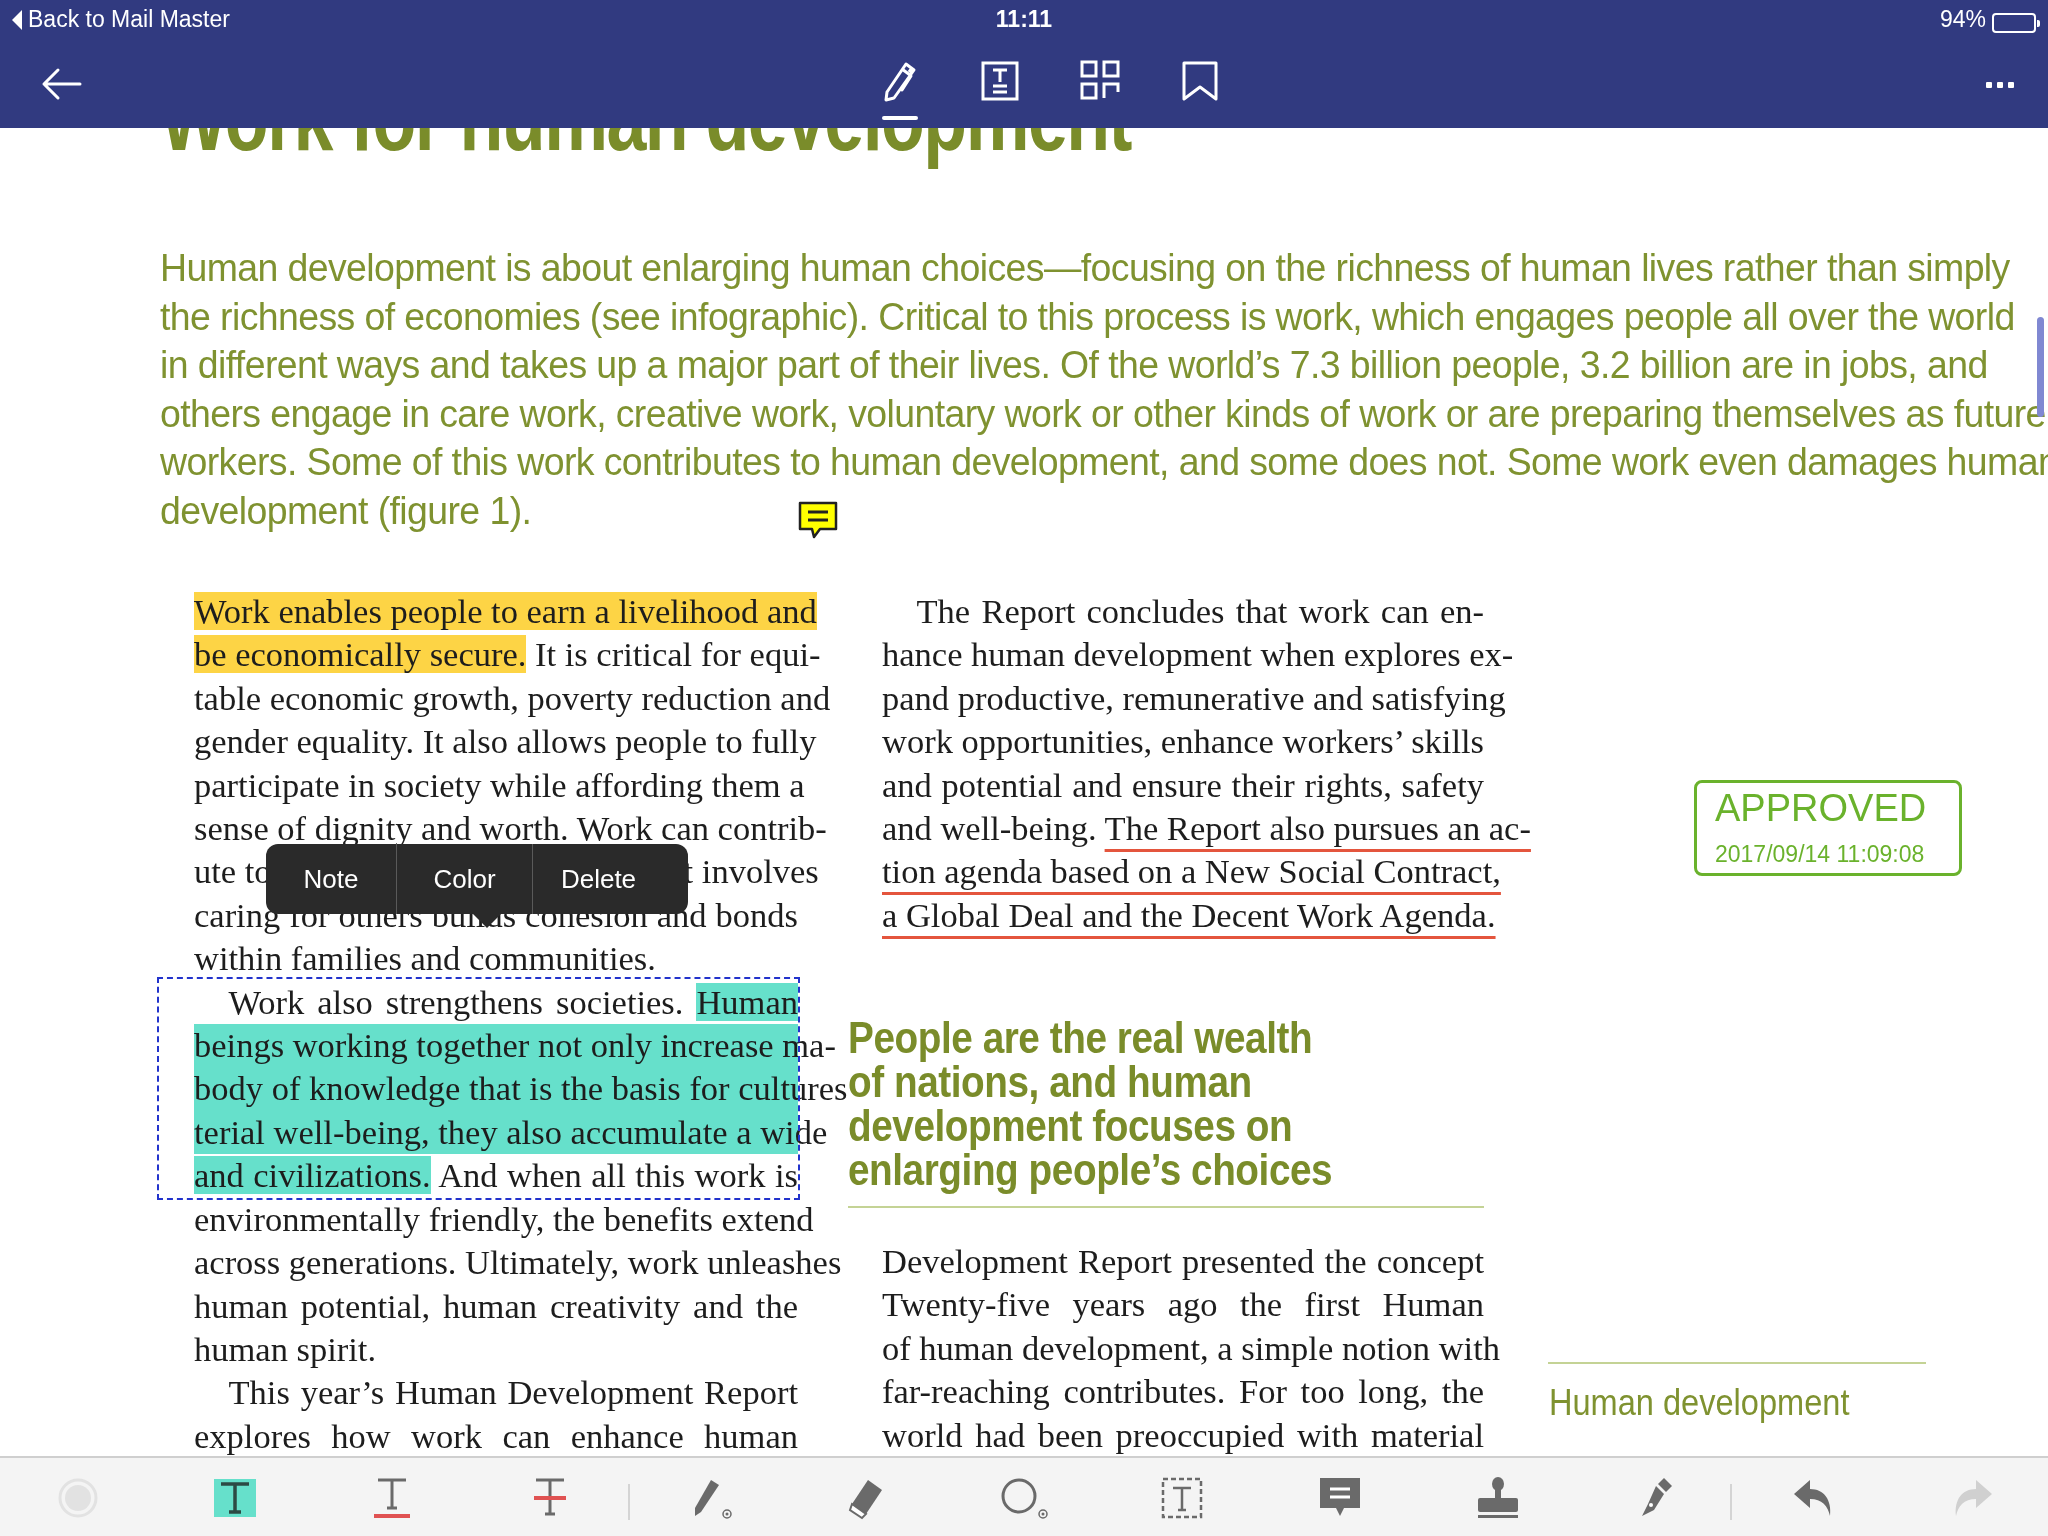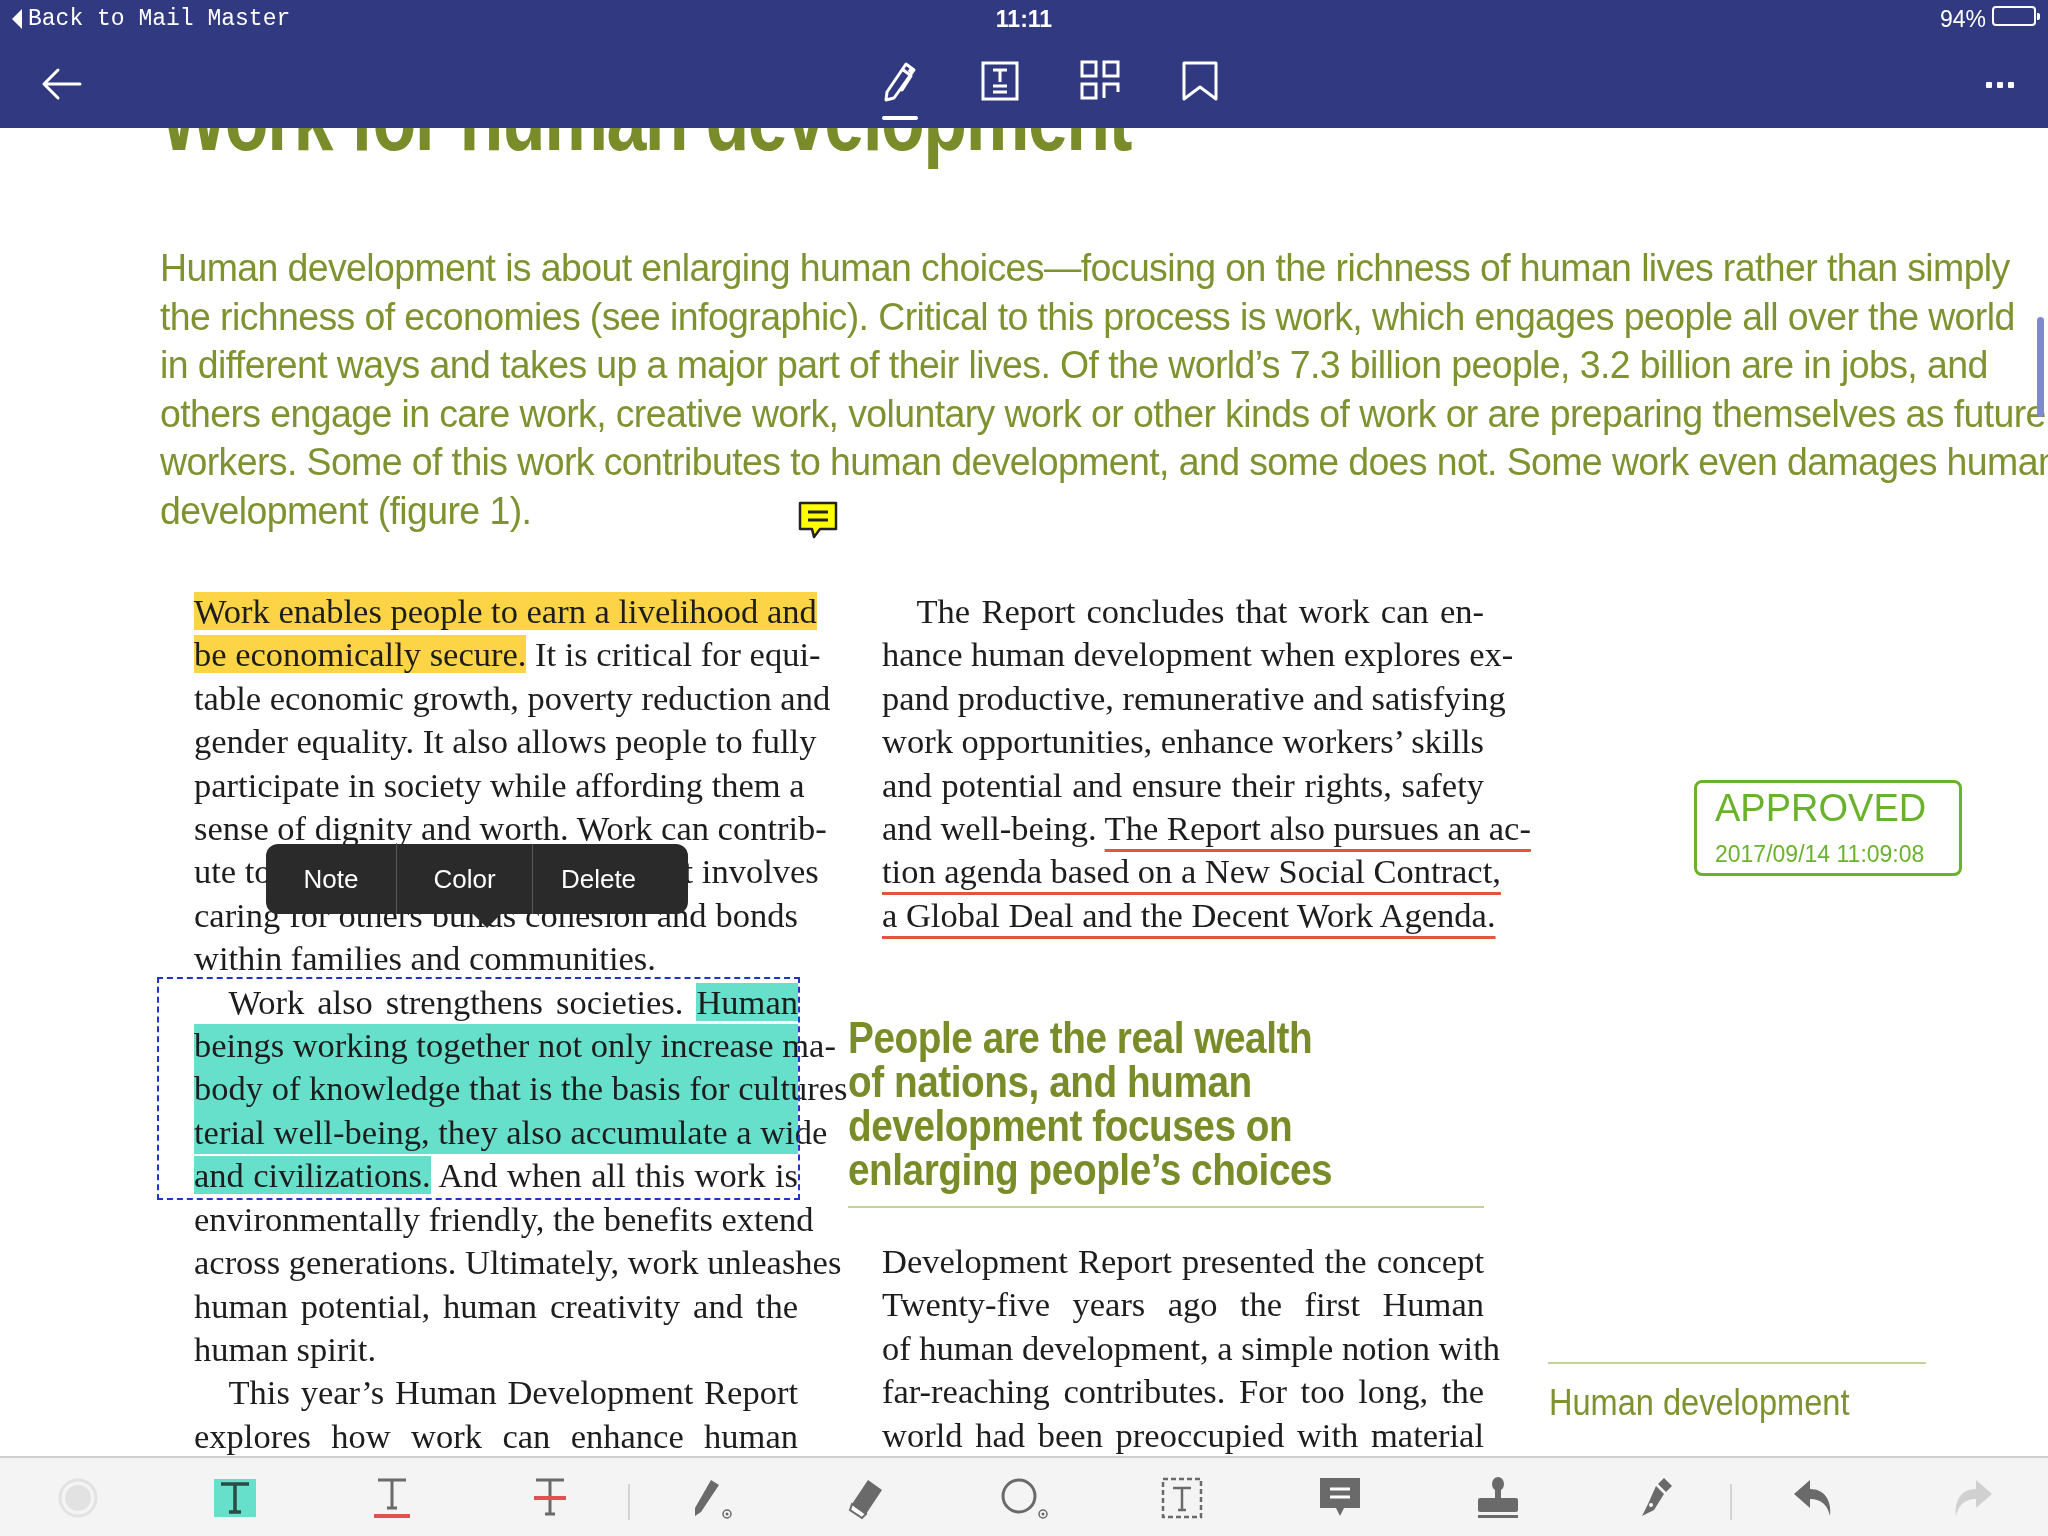--- a/index.html
+++ b/index.html
@@ -1,24 +1,24 @@
 <!DOCTYPE html>
 <html><head>
 <meta charset="utf-8">
 <style>
   * { box-sizing: border-box; margin: 0; padding: 0; }
   html, body { width: 2048px; height: 1536px; overflow: hidden; background: #ffffff; }
   body { position: relative; font-family: "Liberation Sans", sans-serif; }
 
   
   .topbar { position: absolute; left: 0; top: 0; width: 2048px; height: 128px; background: #313a80; color: #fff; z-index: 10; }
-  .status-back { position: absolute; left: 12px; top: 6px; font-size: 23px; display: flex; align-items: center; gap: 4px; font-family: Liberation Mono, monospace; }
+  .status-back { position: absolute; left: 12px; top: 6px; font-size: 23px; display: flex; align-items: center; gap: 4px; }
   .status-back .tri { width: 0; height: 0; border-top: 10px solid transparent; border-bottom: 10px solid transparent; border-right: 10px solid #fff; margin-right: 2px; }
   .status-time { position: absolute; left: 0; width: 2048px; top: 6px; text-align: center; font-size: 23px; font-weight: bold; }
-  .status-battery { position: absolute; right: 12px; top: 6px; font-size: 23px; display: flex; align-items: flex-start; gap: 6px; }
+  .status-battery { position: absolute; right: 12px; top: 6px; font-size: 23px; display: flex; align-items: flex-end; gap: 6px; }
   .battery { width: 44px; height: 20px; border: 2px solid #fff; border-radius: 4px; position: relative; padding: 2px; }
   .battery .fill { width: 94%; height: 100%; background: #fff; border-radius: 1px; }
   .battery::after { content: ""; position: absolute; right: -6px; top: 5px; width: 3px; height: 7px; background: #fff; border-radius: 0 2px 2px 0; }
 
   .nav-back { position: absolute; left: 40px; top: 62px; width: 44px; height: 44px; cursor: pointer; }
   .nav-tools { position: absolute; left: 850px; top: 60px; display: flex; gap: 0; }
   .nav-tool { width: 100px; height: 56px; display: flex; justify-content: center; align-items: flex-start; position: relative; cursor: pointer; }
   .nav-tool.active::after { content: ""; position: absolute; bottom: -4px; left: 32px; width: 36px; height: 4px; background: #fff; border-radius: 2px; }
   .nav-more { position: absolute; right: 28px; top: 70px; width: 40px; height: 30px; cursor: pointer; display: flex; gap: 5px; align-items: center; justify-content: center; }
   .nav-more span { width: 6px; height: 6px; background: #fff; border-radius: 1px; }

